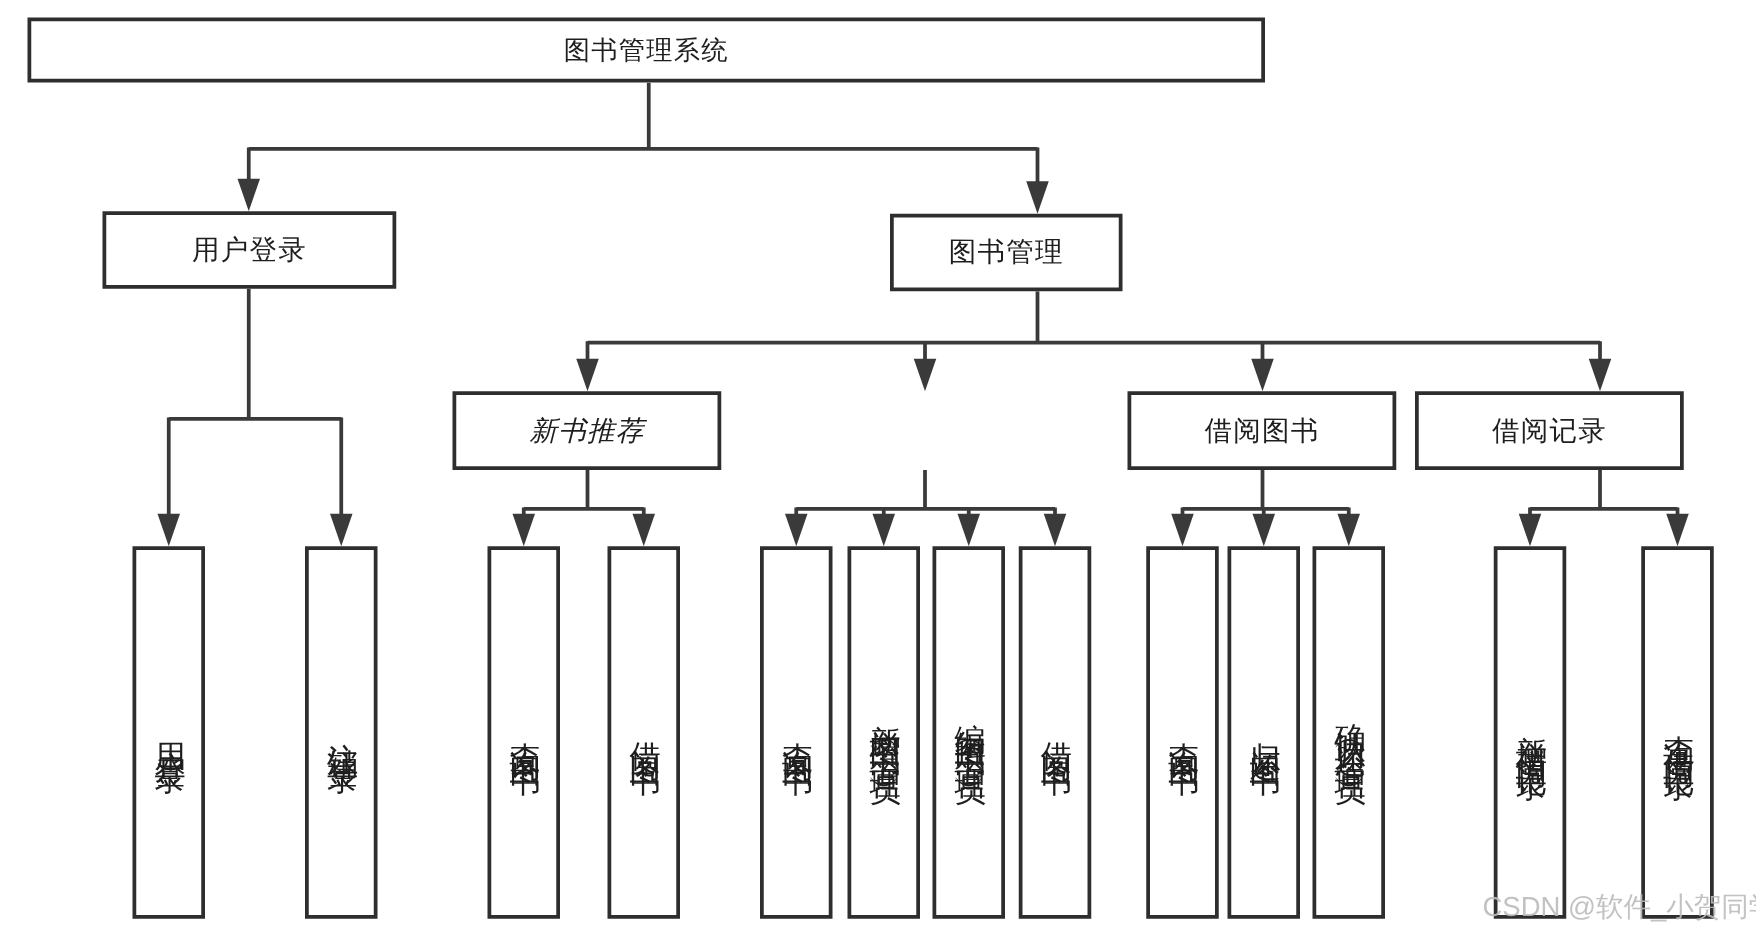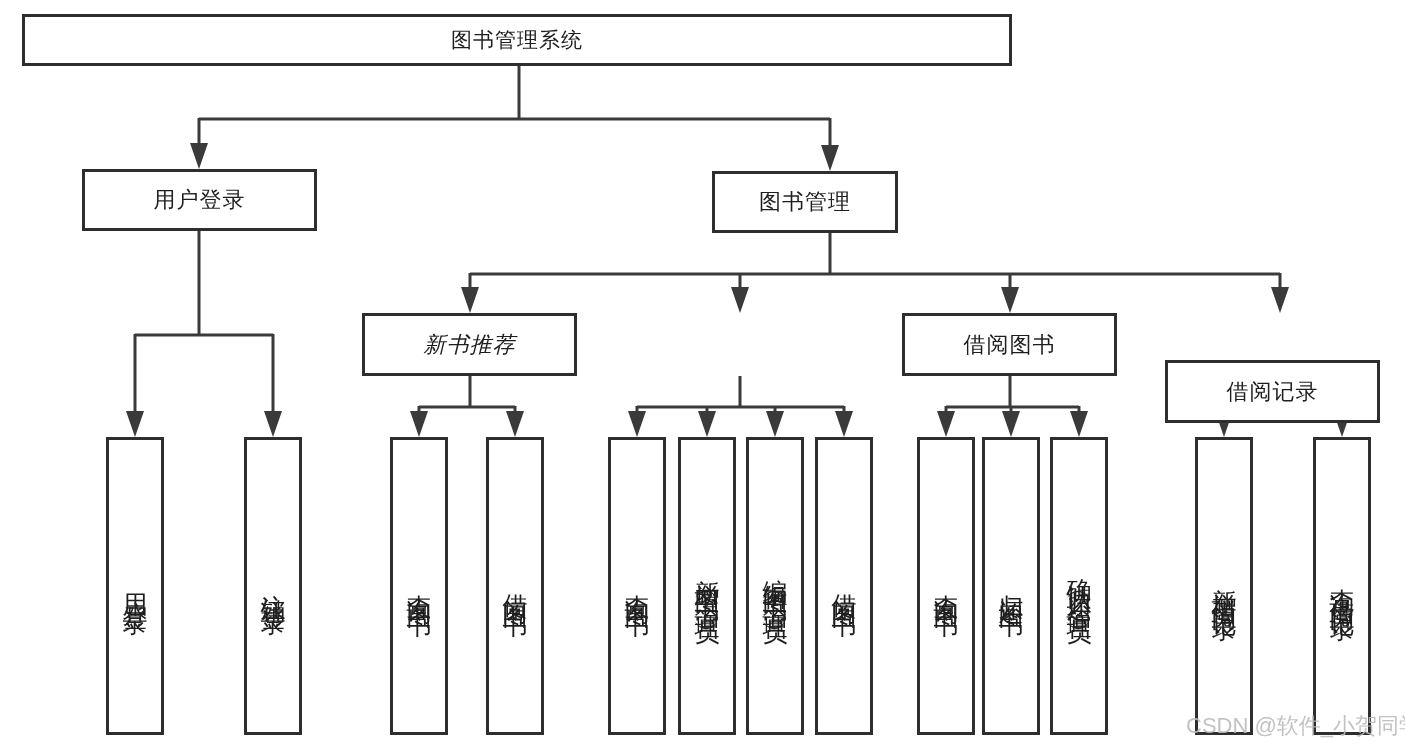--- a/index.html
+++ b/index.html
@@ -51,21 +51,21 @@
   
   .node-root   { left: 22px;  top: 14px;  width: 990px; height: 52px; }
   
   .node-l2a    { left: 82px;  top: 169px; width: 235px; height: 62px; }
   .node-l2b    { left: 712px; top: 171px; width: 186px; height: 62px; }
   
   .node-l3     { top: 313px; width: 215px; height: 63px; }
   .node-l3a    { left: 362px; font-style: italic; }
   .node-l3b    { left: 633px; }
   .node-l3c    { left: 902px; }
-  .node-l3d    { left: 1165px; margin-top: 47px; }
+  .node-l3d    { left: 1132px; }
   
   .node-l4     { top: 437px; width: 58px; height: 298px; }
   .node-a1 { left: 106px; }
   .node-a2 { left: 244px; }
   .node-b1 { left: 390px; }
   .node-b2 { left: 486px; }
   .node-c1 { left: 608px; }
   .node-c2 { left: 678px; }
   .node-c3 { left: 746px; }
   .node-c4 { left: 815px; }

